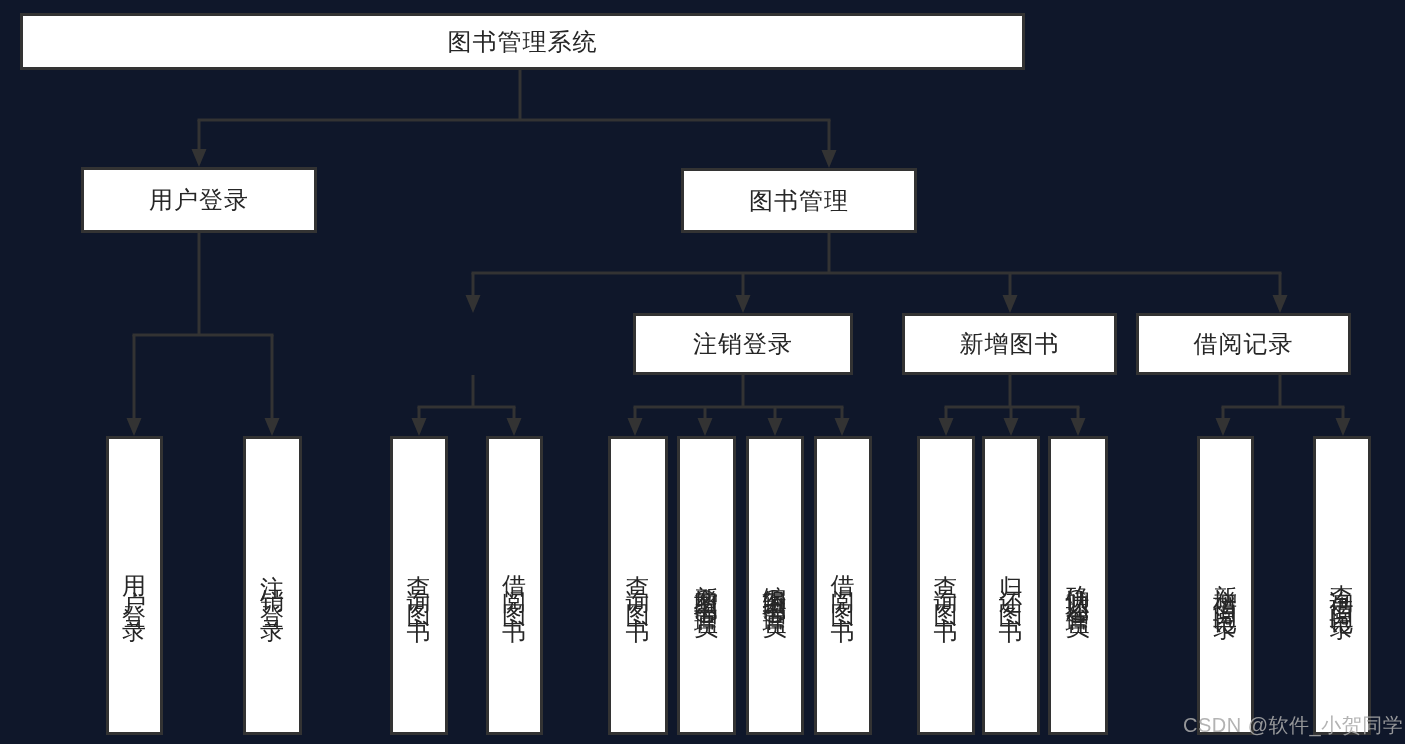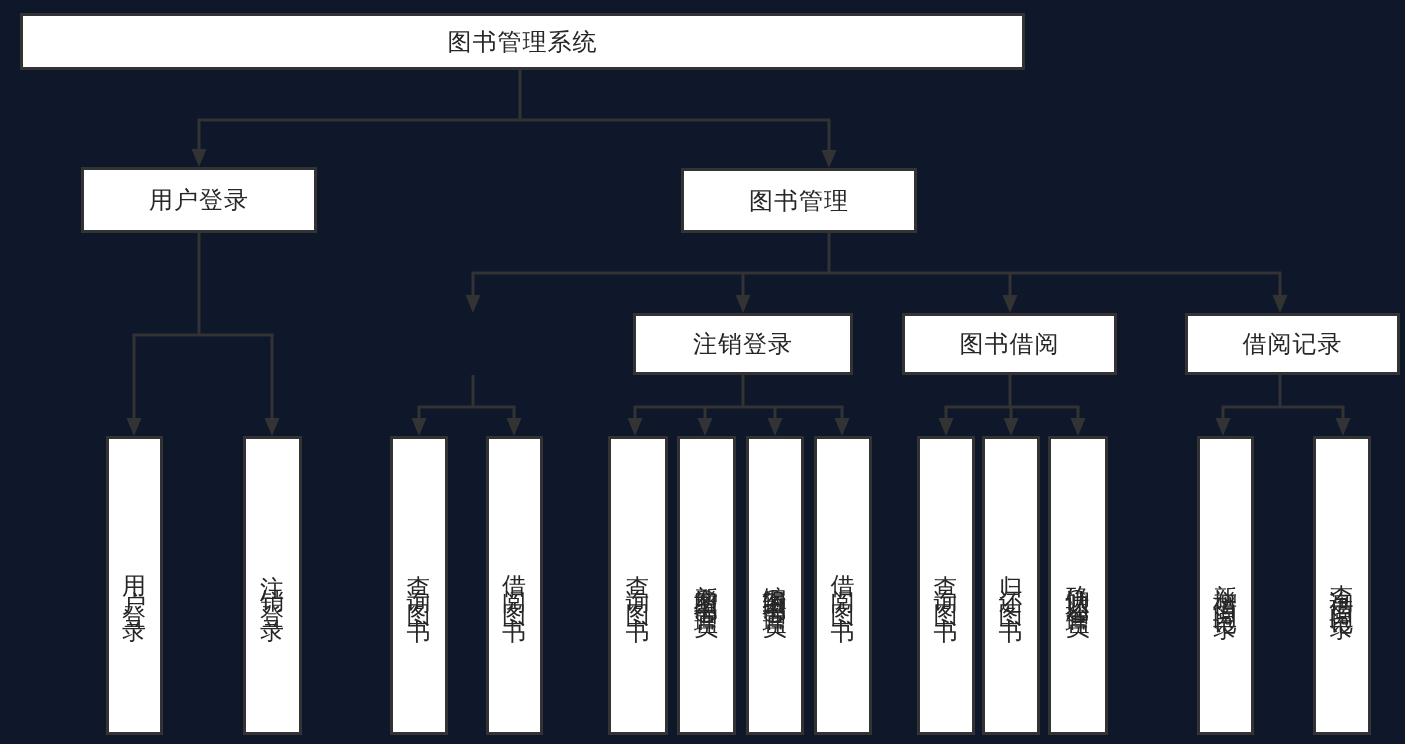--- a/index.html
+++ b/index.html
@@ -111,23 +111,23 @@
     <span class="label">用户登录</span>
   </div>
   <div class="box h" style="left:681px;top:168px;width:236px;height:65px">
     <span class="label">图书管理</span>
   </div>
 
   <div class="box h" style="left:633px;top:313px;width:220px;height:62px">
     <span class="label">注销登录</span>
   </div>
   <div class="box h" style="left:902px;top:313px;width:215px;height:62px">
-    <span class="label">图书借阅</span>
+    <span class="label">新增图书</span>
   </div>
-  <div class="box h" style="left:1185px;top:313px;width:215px;height:62px">
+  <div class="box h" style="left:1136px;top:313px;width:215px;height:62px">
     <span class="label">借阅记录</span>
   </div>
 
   <div class="box v" style="left:106px;top:436px;width:57px;height:299px">
     <span class="v-label" style="letter-spacing: 0.62em;">用户登录</span>
   </div>
   <div class="box v" style="left:243px;top:436px;width:59px;height:299px">
     <span class="v-label" style="letter-spacing: 0.62em;">注销登录</span>
   </div>
 
@@ -161,14 +161,15 @@
     <span class="v-label" style="letter-spacing: 0.18em;">确认归还（管理员）</span>
   </div>
 
   <div class="box v" style="left:1197px;top:436px;width:57px;height:299px">
     <span class="v-label" style="letter-spacing: 0.28em;">新增借阅记录</span>
   </div>
   <div class="box v" style="left:1313px;top:436px;width:58px;height:299px">
     <span class="v-label" style="letter-spacing: 0.28em;">查询借阅记录</span>
   </div>
 
+  <div class="watermark">CSDN @软件_小贺同学</div>
 
 </div>
 
 </body></html>

